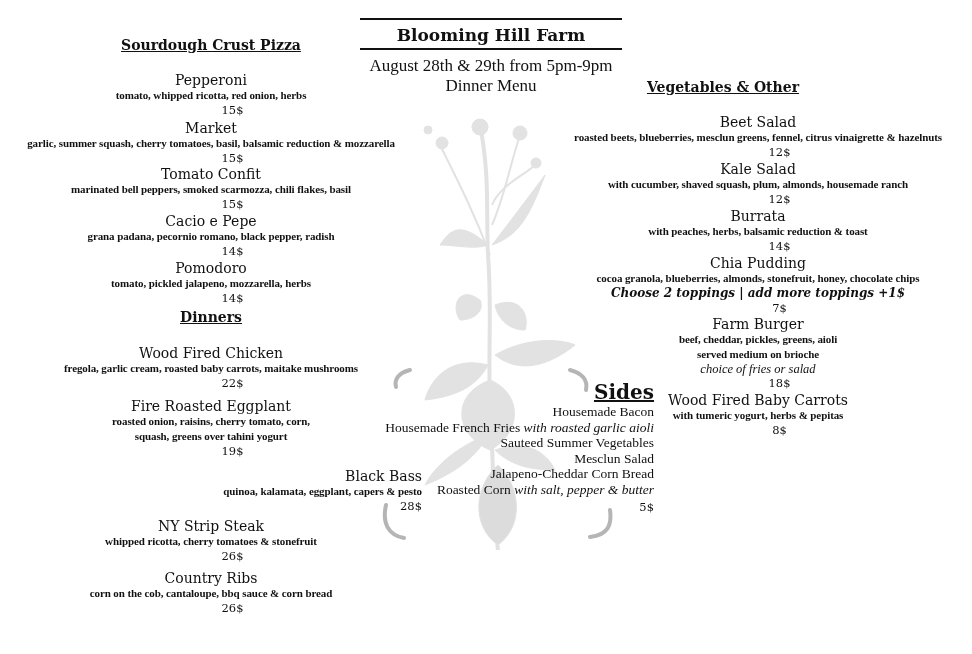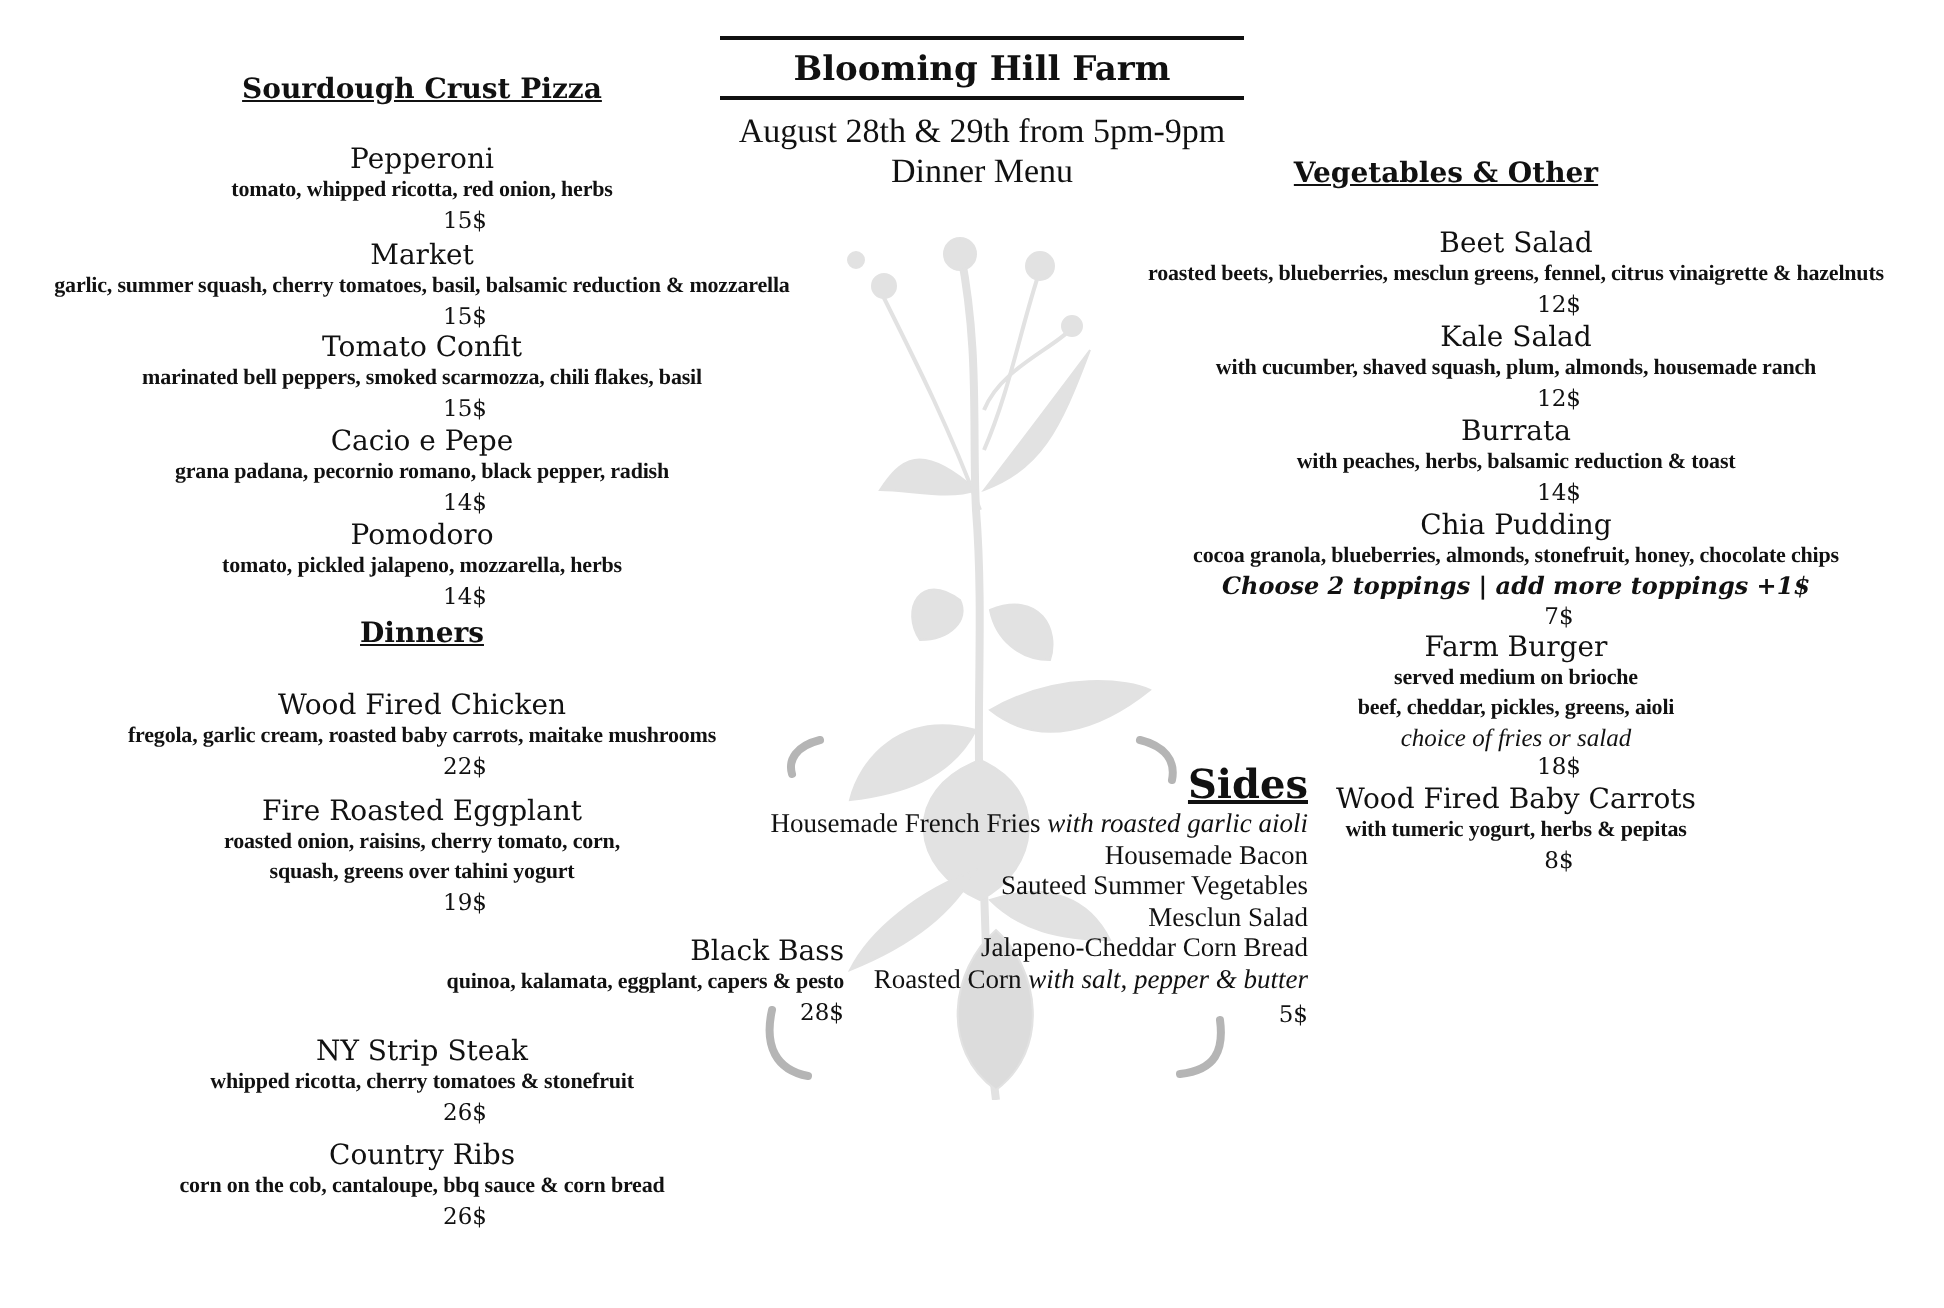--- a/index.html
+++ b/index.html
@@ -118,22 +118,22 @@
   </div>
   <div class="item" style="top:570px;">
     <div class="item-name">Country Ribs</div>
     <div class="item-desc">corn on the cob, cantaloupe, bbq sauce &amp; corn bread</div>
     <div class="item-price">26$</div>
   </div>
 </div>
 
 <div class="abs" style="left:342px; top:380px; width:312px; text-align:right;">
   <div class="sides-title" style="line-height:24px;">Sides</div>
+  <div class="sides-line"><span>Housemade Bacon</span><i></i></div>
   <div class="sides-line"><span>Housemade French Fries </span><i>with roasted garlic aioli</i></div>
-  <div class="sides-line"><span>Housemade Bacon</span><i></i></div>
   <div class="sides-line"><span>Sauteed Summer Vegetables</span><i></i></div>
   <div class="sides-line"><span>Mesclun Salad</span><i></i></div>
   <div class="sides-line"><span>Jalapeno-Cheddar Corn Bread</span><i></i></div>
   <div class="sides-line"><span>Roasted Corn </span><i>with salt, pepper &amp; butter</i></div>
   <div class="item-price" style="margin-top:2px;">5$</div>
 </div>
 
 <div class="col-right" style="top:15px; height:654px;">
   <div class="item section-title" style="top:63px; left:-70px;">Vegetables &amp; Other</div>
 
@@ -153,22 +153,22 @@
     <div class="item-price">14$</div>
   </div>
   <div class="item" style="top:240px;">
     <div class="item-name">Chia Pudding</div>
     <div class="item-desc">cocoa granola, blueberries, almonds, stonefruit, honey, chocolate chips</div>
     <div class="item-note-bi">Choose 2 toppings | add more toppings +1$</div>
     <div class="item-price">7$</div>
   </div>
   <div class="item" style="top:301px;">
     <div class="item-name">Farm Burger</div>
+    <div class="item-desc">beef, cheddar, pickles, greens, aioli</div>
     <div class="item-desc">served medium on brioche</div>
-    <div class="item-desc">beef, cheddar, pickles, greens, aioli</div>
     <div class="item-note-i">choice of fries or salad</div>
     <div class="item-price">18$</div>
   </div>
   <div class="item" style="top:377px;">
     <div class="item-name">Wood Fired Baby Carrots</div>
     <div class="item-desc">with tumeric yogurt, herbs &amp; pepitas</div>
     <div class="item-price">8$</div>
   </div>
 </div>
 

